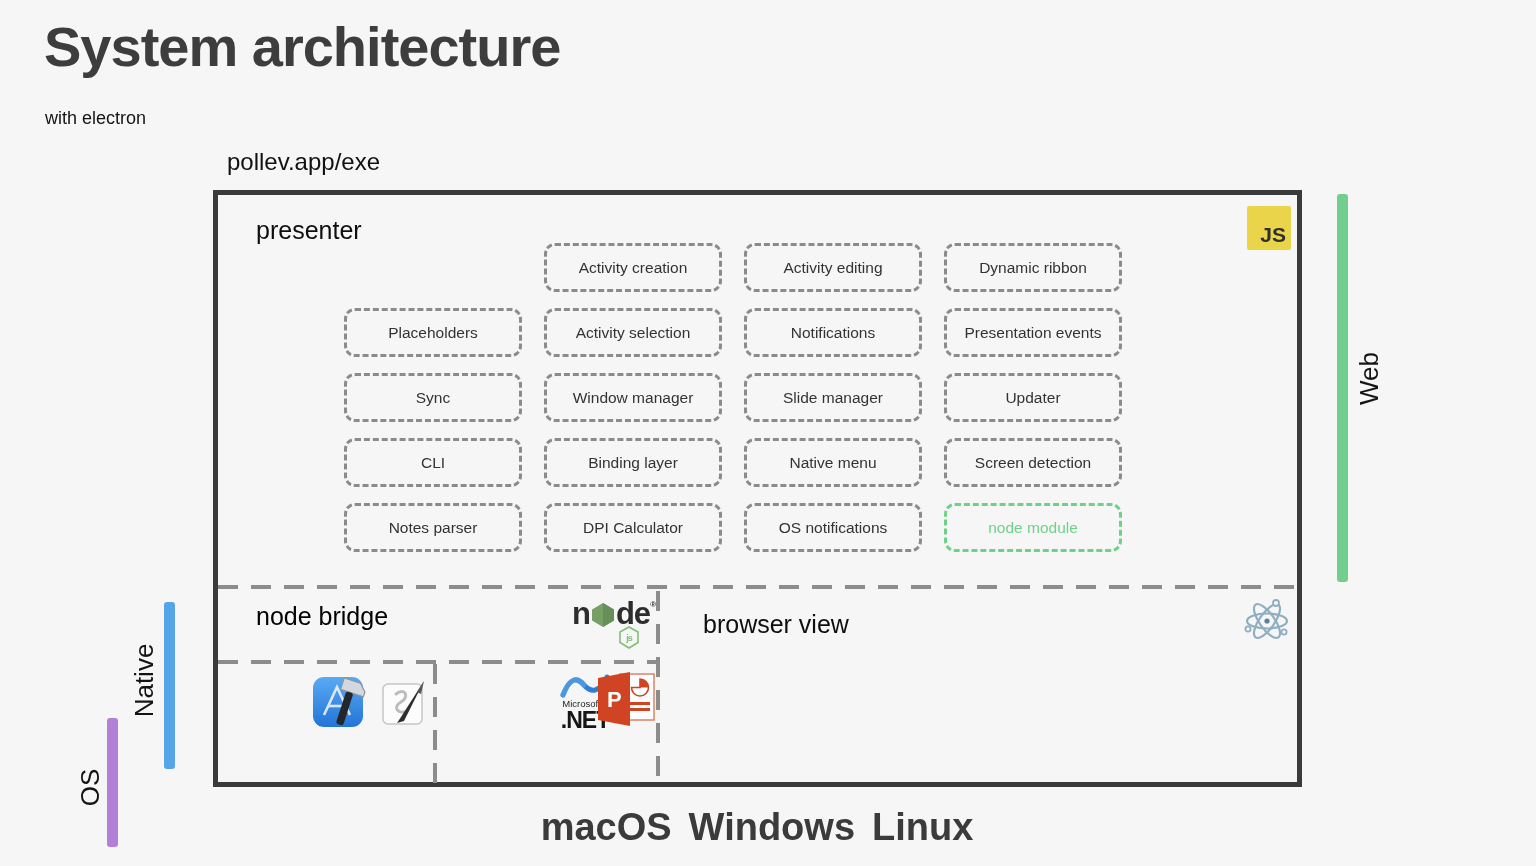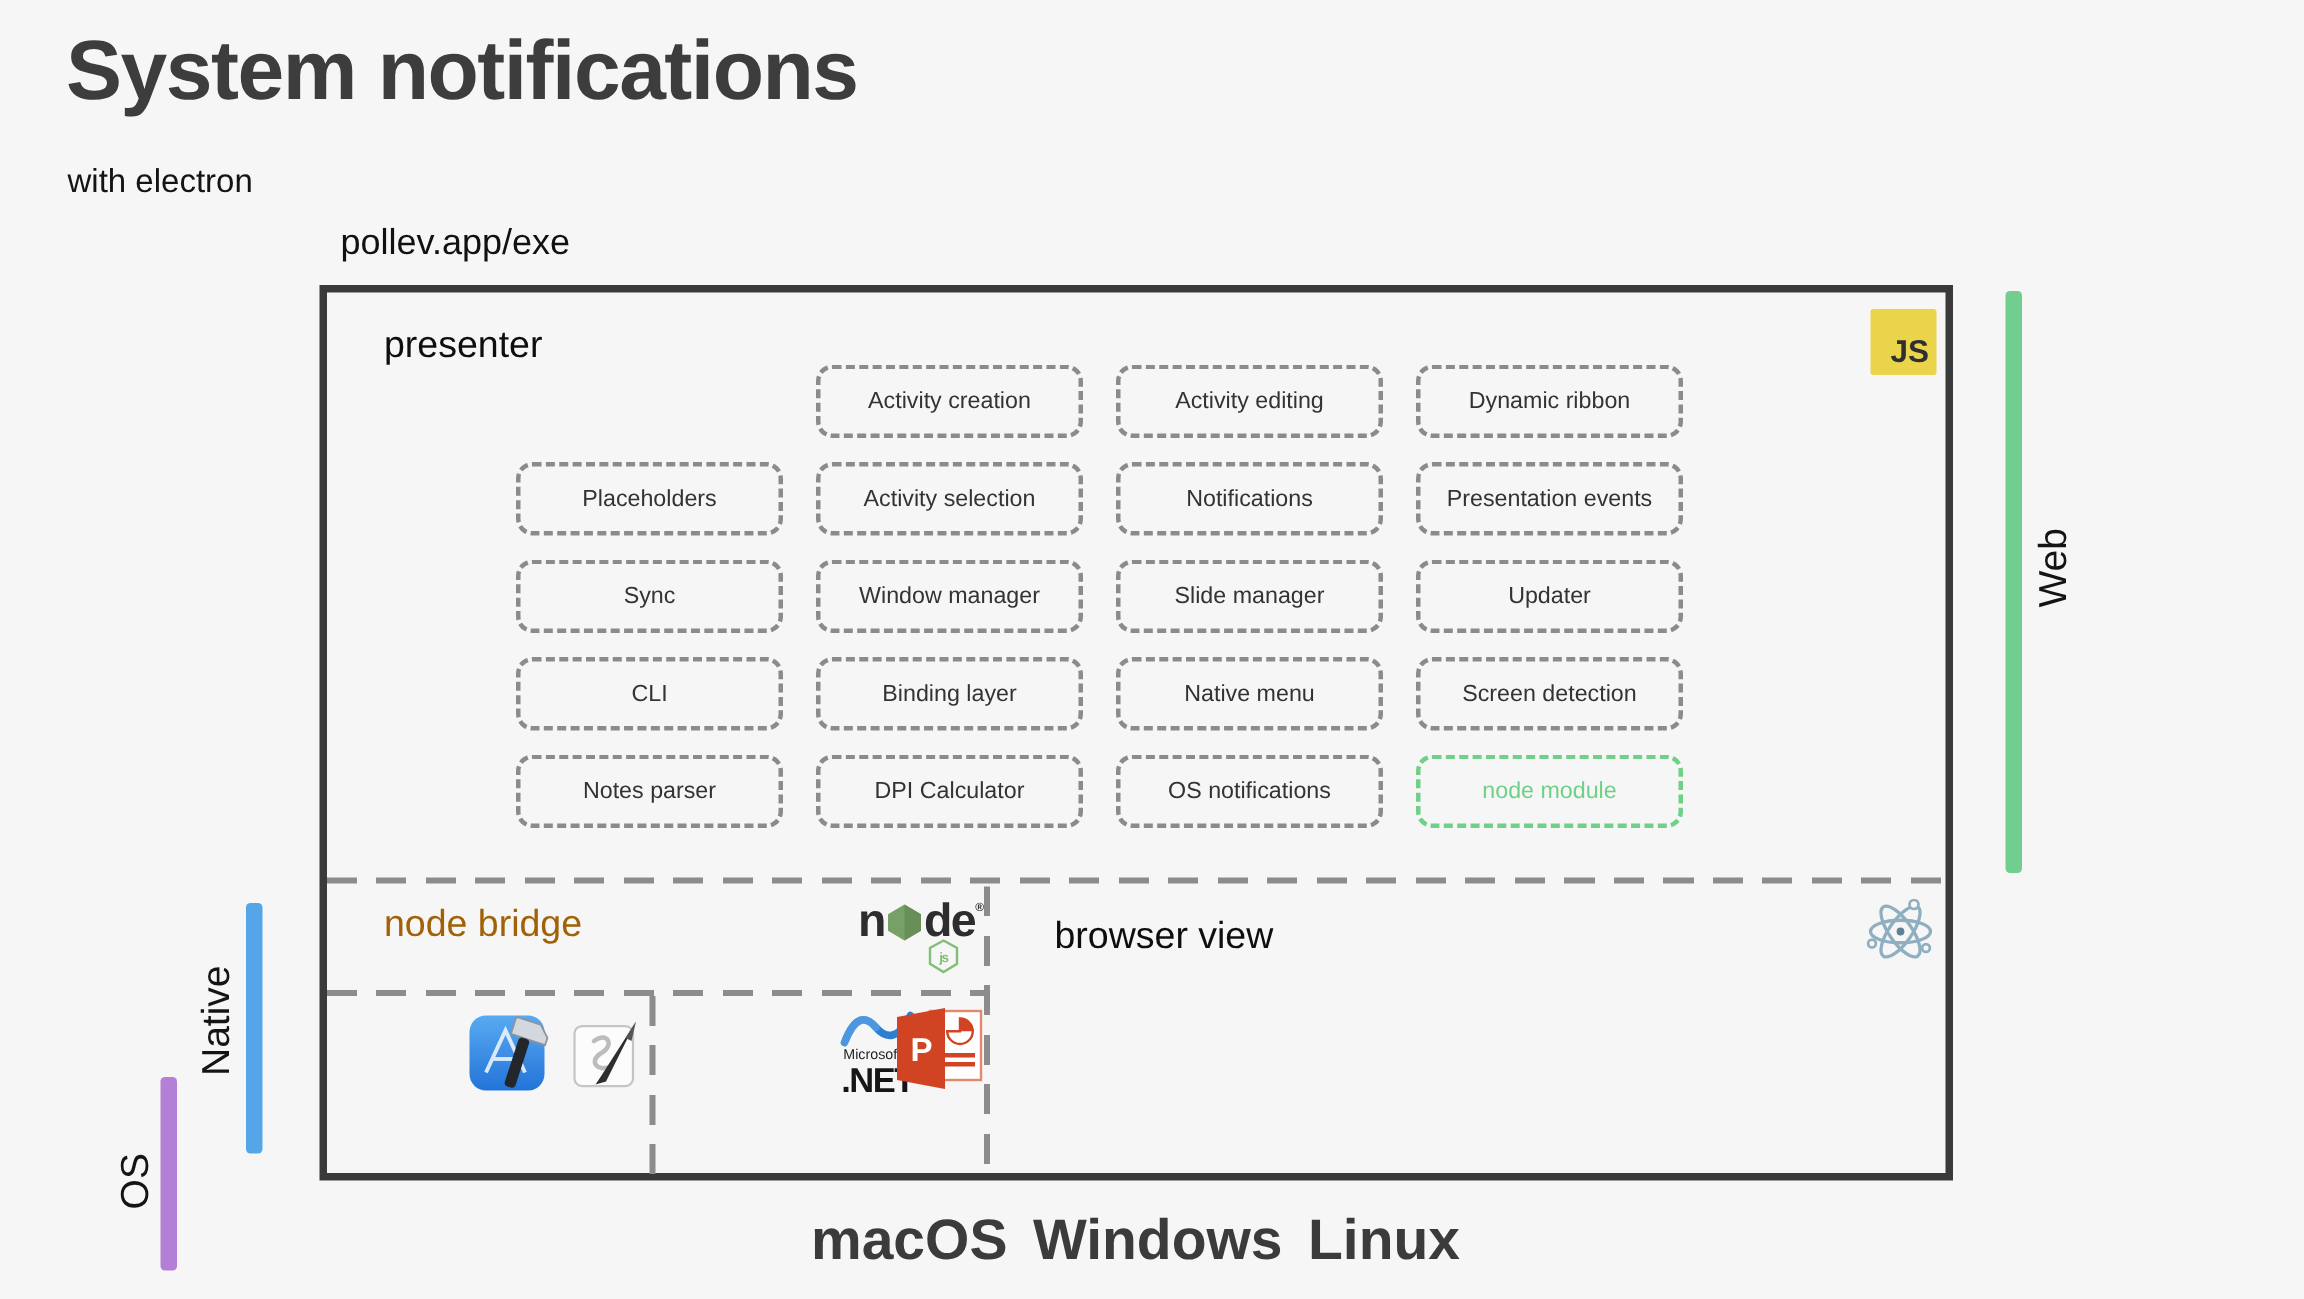--- a/index.html
+++ b/index.html
@@ -12,21 +12,21 @@
   }
   #stage { position: relative; width: 1536px; height: 866px; }
 
   
   .title {
     position: absolute; left: 44px; top: 14px;
     font-size: 56px; font-weight: 700; color: #3d3d3d; letter-spacing: -1px;
   }
   .subtitle {
     position: absolute; left: 45px; top: 108px;
-    font-size: 22px; color: #141414;
+    font-size: 18px; color: #141414;
   }
   .app-label {
     position: absolute; left: 227px; top: 148px;
     font-size: 24px; color: #111;
   }
 
   
   .main-box {
     position: absolute; left: 213px; top: 190px;
     width: 1089px; height: 597px;
@@ -67,21 +67,21 @@
   }
   .dash-v {
     position: absolute; width: 4px;
     background: repeating-linear-gradient(180deg, #8c8c8c 0 20px, transparent 20px 33px);
   }
   #sep-top    { left: 218px; top: 585px; width: 1079px; }
   #sep-mid    { left: 218px; top: 660px; width: 440px; }
   #sep-vert-1 { left: 656px; top: 591px; height: 192px; }
   #sep-vert-2 { left: 433px; top: 664px; height: 119px; }
 
-  .bridge-label  { position: absolute; left: 256px; top: 602px; font-size: 25px; color: #a16207; }
+  .bridge-label  { position: absolute; left: 256px; top: 602px; font-size: 25px; color: #000000; }
   .browser-label { position: absolute; left: 703px; top: 610px; font-size: 25px; color: #0e0e0e; }
 
   
   .node-logo {
     position: absolute; left: 572px; top: 598px; width: 84px; height: 52px;
     display: flex; align-items: flex-start;
     font-size: 31px; font-weight: 700; color: #2d2d2d; letter-spacing: -1px; line-height: 32px;
   }
   .node-logo .hex-o { margin: 4px 1px 0 1px; }
   .node-logo .reg { font-size: 8px; line-height: 10px; margin-top: 2px; }
@@ -119,21 +119,21 @@
   }
   .label-web    { left: 1341px; top: 363px; width: 56px;  text-align: center; }
   .label-native { left: 106px;  top: 665px; width: 76px;  text-align: center; }
   .label-os     { left: 70px;   top: 772px; width: 40px;  text-align: center; }
 </style>
 </head>
 <body>
 
 <div id="stage">
 
-  <div class="title">System notifications</div>
+  <div class="title">System architecture</div>
   <div class="subtitle">with electron</div>
   <div class="app-label">pollev.app/exe</div>
 
   <div class="main-box"></div>
   <div class="presenter-label">presenter</div>
 
   <div class="js-badge">
     <span>JS</span>
   </div>
 

